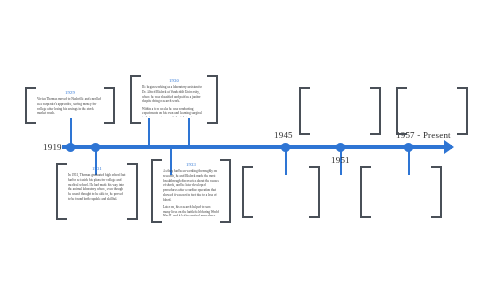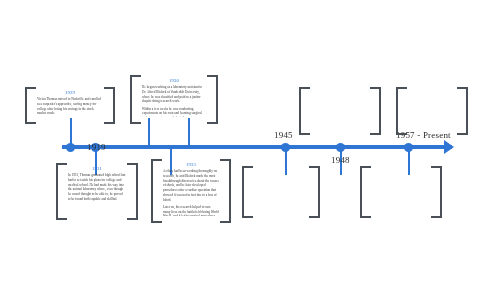--- a/index.html
+++ b/index.html
@@ -122,25 +122,25 @@
   <div class="stem down" style="left:285px;"></div>
   <div class="stem down" style="left:340px;"></div>
   <div class="stem down" style="left:408px;"></div>
 
   <div class="axis-dot" style="left:70px;"></div>
   <div class="axis-dot" style="left:95px;"></div>
   <div class="axis-dot" style="left:285px;"></div>
   <div class="axis-dot" style="left:340px;"></div>
   <div class="axis-dot" style="left:408px;"></div>
 
-  <div class="axis-label" style="left:43px; top:142px;margin-left:44px;">1919</div>
+  <div class="axis-label" style="left:43px; top:142px;">1919</div>
 
   <div class="axis-label" style="left:274px; top:130px;text-align:right;">1945</div>
 
-  <div class="axis-label" style="left:331px; top:155px;">1948</div>
+  <div class="axis-label" style="left:331px; top:155px;">1951</div>
 
   <div class="axis-label" style="left:396px; top:130px;">1957 - Present</div>
 
   <div class="frame" style="left:25px; top:87px; width:90px; height:33px;">
     <div class="bracket left"></div>
     <div class="bracket right"></div>
     <div class="frame-body">
       <div class="frame-title">1929</div>
       <p class="frame-text">Vivien Thomas moved to Nashville and enrolled as a carpenter's apprentice, saving money for college after losing his savings in the stock market crash.</p>
     </div>

